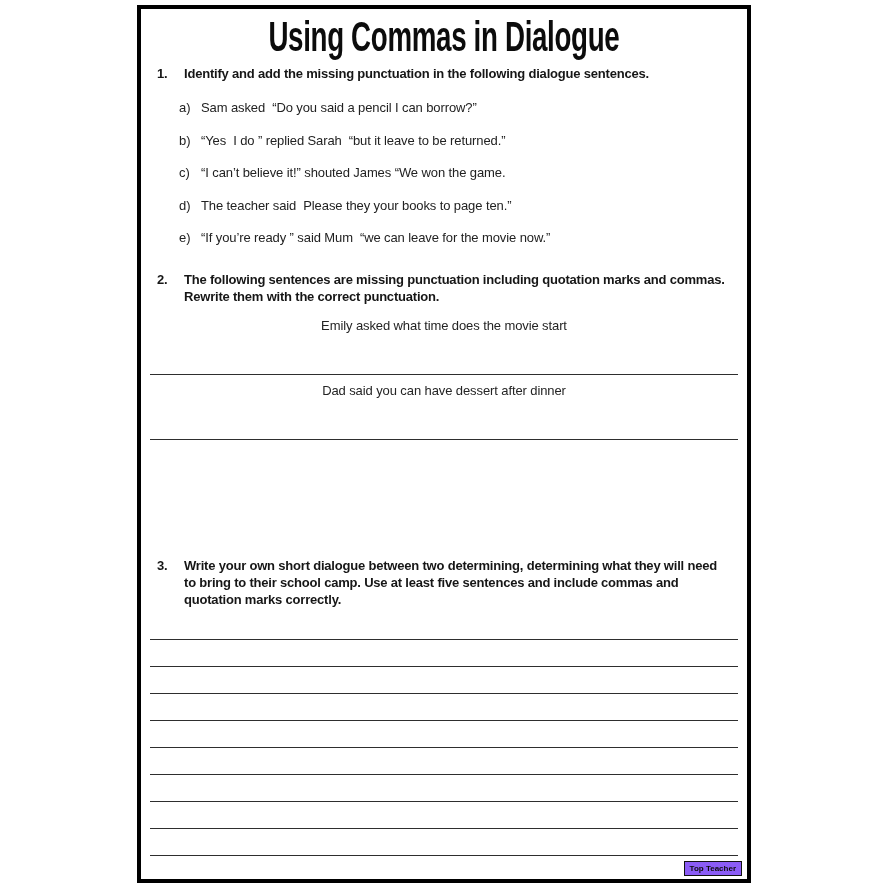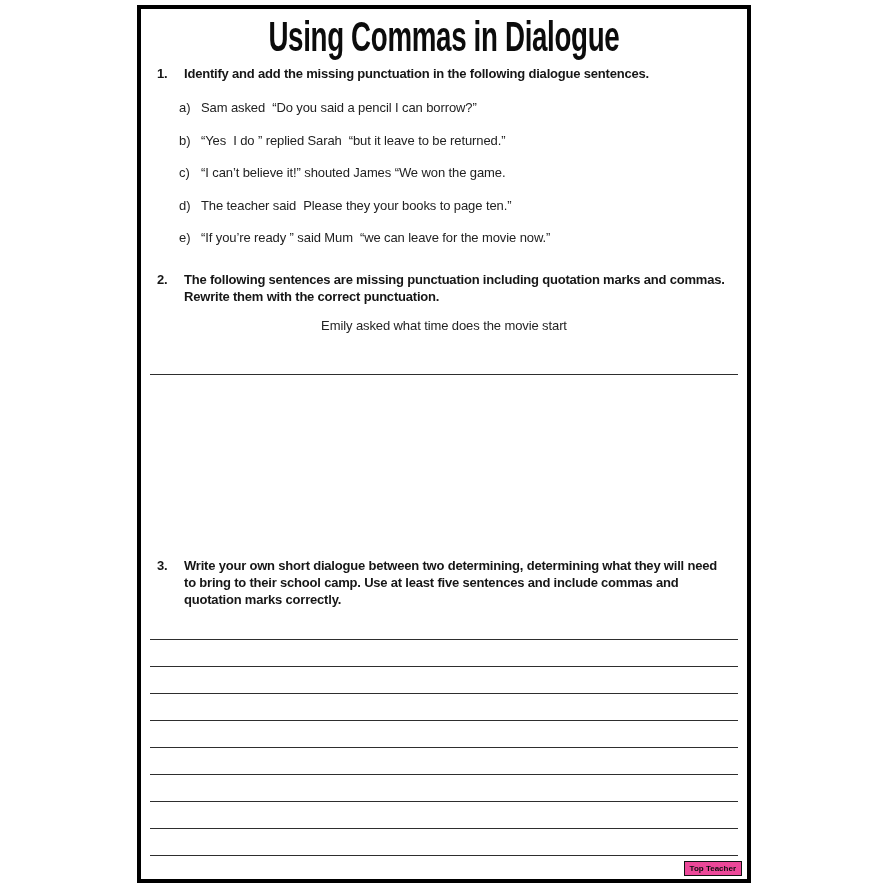--- a/index.html
+++ b/index.html
@@ -83,21 +83,21 @@
     border-bottom: 1.5px solid #2e2e2e;
   }
   .write-line:first-child { height: 30px; }
   .brand {
     position: absolute;
     right: 5px;
     bottom: 3px;
     font-size: 8px;
     font-weight: bold;
     color: #0c0c0c;
-    background: #ec4899;
+    background: #8b5cf6;
     border: 1px solid #111111;
     padding: 2px 5px;
     letter-spacing: 0;
   }
 </style>
 </head>
 <body>
 
 <div class="sheet">
 
@@ -135,20 +135,23 @@
 
   <div class="block q-head" style="top:262px;">
     <span class="q-num">2.</span>
     <span class="q-text">The following sentences are missing punctuation including quotation marks and commas. Rewrite them with the correct punctuation.</span>
   </div>
 
   <div class="rewrite-list">
     <div class="rewrite-item">
       <div class="rewrite-sentence">Emily asked what time does the movie start</div>
     </div>
+    <div class="rewrite-item">
+      <div class="rewrite-sentence">Dad said you can have dessert after dinner</div>
+    </div>
   </div>
 
   <div class="block q-head" style="top:548px;">
     <span class="q-num">3.</span>
     <span class="q-text">Write your own short dialogue between two determining, determining what they will need to bring to their school camp. Use at least five sentences and include commas and quotation marks correctly.</span>
   </div>
 
   <div class="write-area">
     <div class="write-line"></div>
   <div class="write-line"></div>

